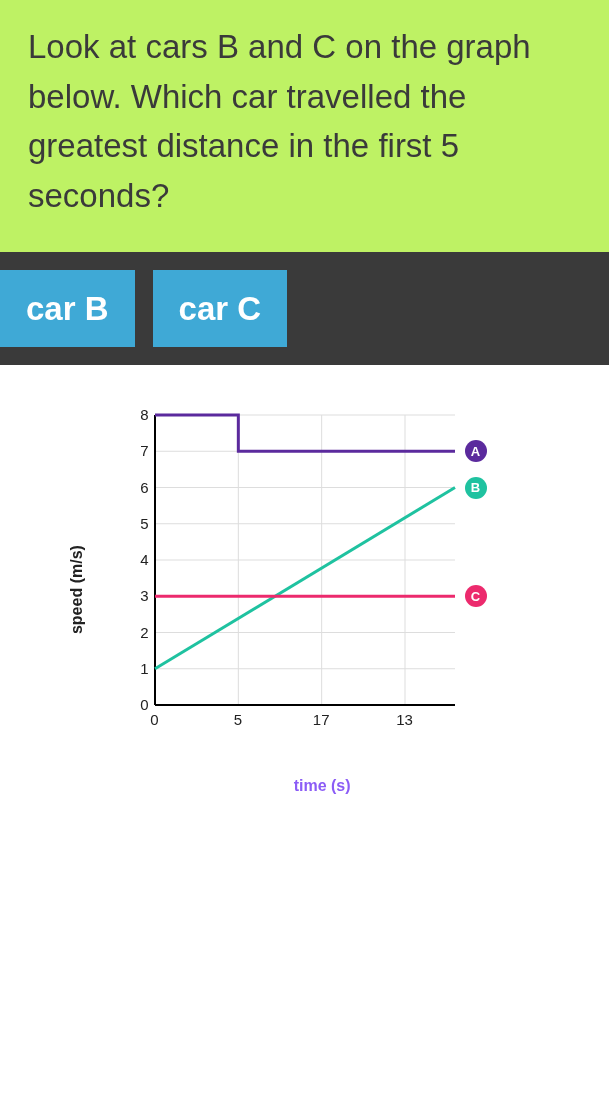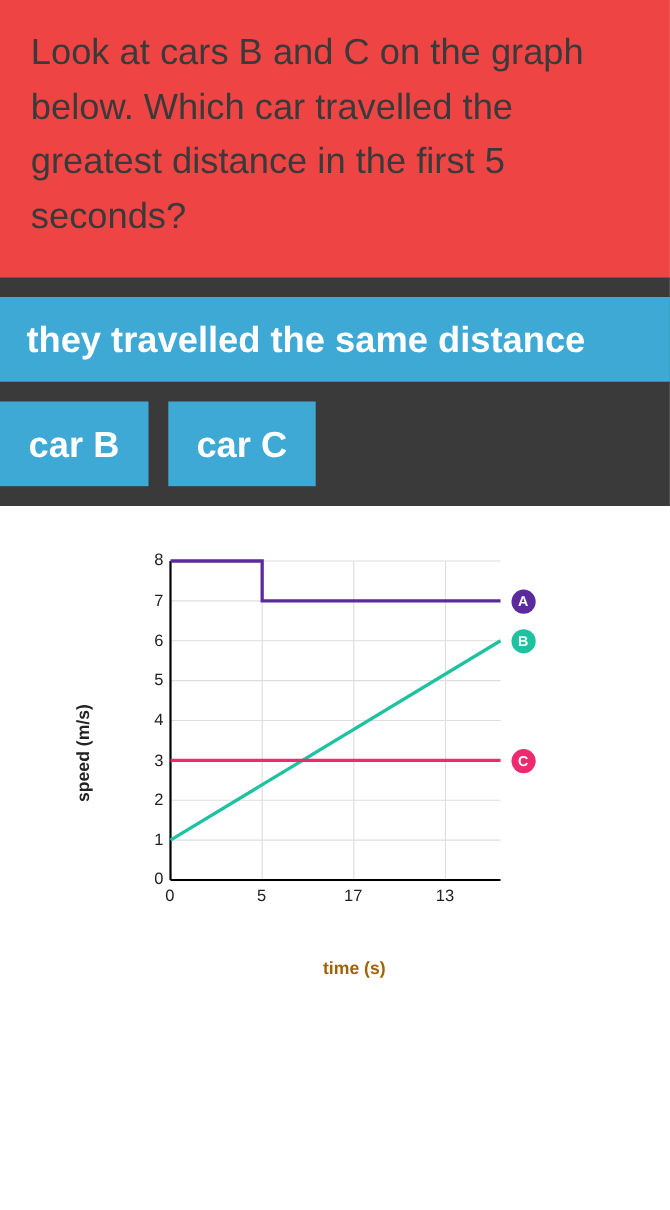--- a/index.html
+++ b/index.html
@@ -4,21 +4,21 @@
 <style>
   * { box-sizing: border-box; margin: 0; padding: 0; }
   body {
     width: 609px;
     height: 1100px;
     font-family: -apple-system, BlinkMacSystemFont, "Segoe UI", Arial, sans-serif;
     background: #fff;
     overflow: hidden;
   }
   .question-area {
-    background: #ef4444;
+    background: #bef264;
     padding: 22px 28px 32px 28px;
   }
   .question-text {
     font-size: 33px;
     line-height: 1.5;
     color: #3a3a3a;
     font-weight: 400;
   }
   .answers-area {
     background: #3a3a3a;
@@ -69,21 +69,21 @@
     color: #222;
     white-space: nowrap;
   }
   .x-label {
     position: absolute;
     bottom: -10px;
     left: 54%;
     transform: translateX(-50%);
     font-size: 16px;
     font-weight: 700;
-    color: #a16207;
+    color: #8b5cf6;
   }
   svg.plot {
     position: absolute;
     left: 40px;
     top: 0;
     width: 380px;
     height: 340px;
   }
   .tick-y {
     position: absolute;
@@ -113,21 +113,20 @@
   }
 </style>
 </head>
 <body>
 
 <div class="question-area">
   <p class="question-text">Look at cars B and C on the graph below. Which car travelled the greatest distance in the first 5 seconds?</p>
 </div>
 
 <div class="answers-area">
-  <div class="answer-wide">they travelled the same distance</div>
   <div class="answer-row">
     <div class="answer-small">car B</div>
     <div class="answer-small">car C</div>
   </div>
 </div>
 
 <div class="chart-area">
   <div class="chart-box">
     <div class="y-label">speed (m/s)</div>
     <div class="x-label">time (s)</div>

